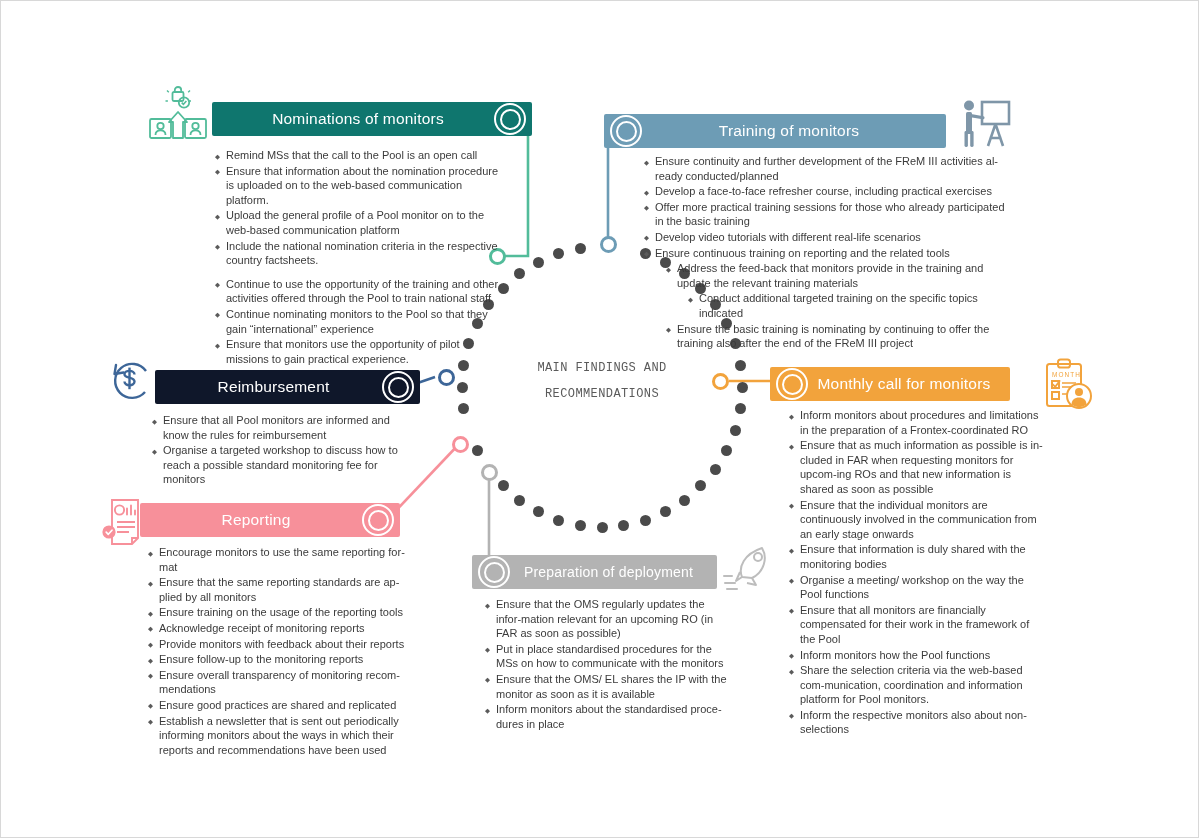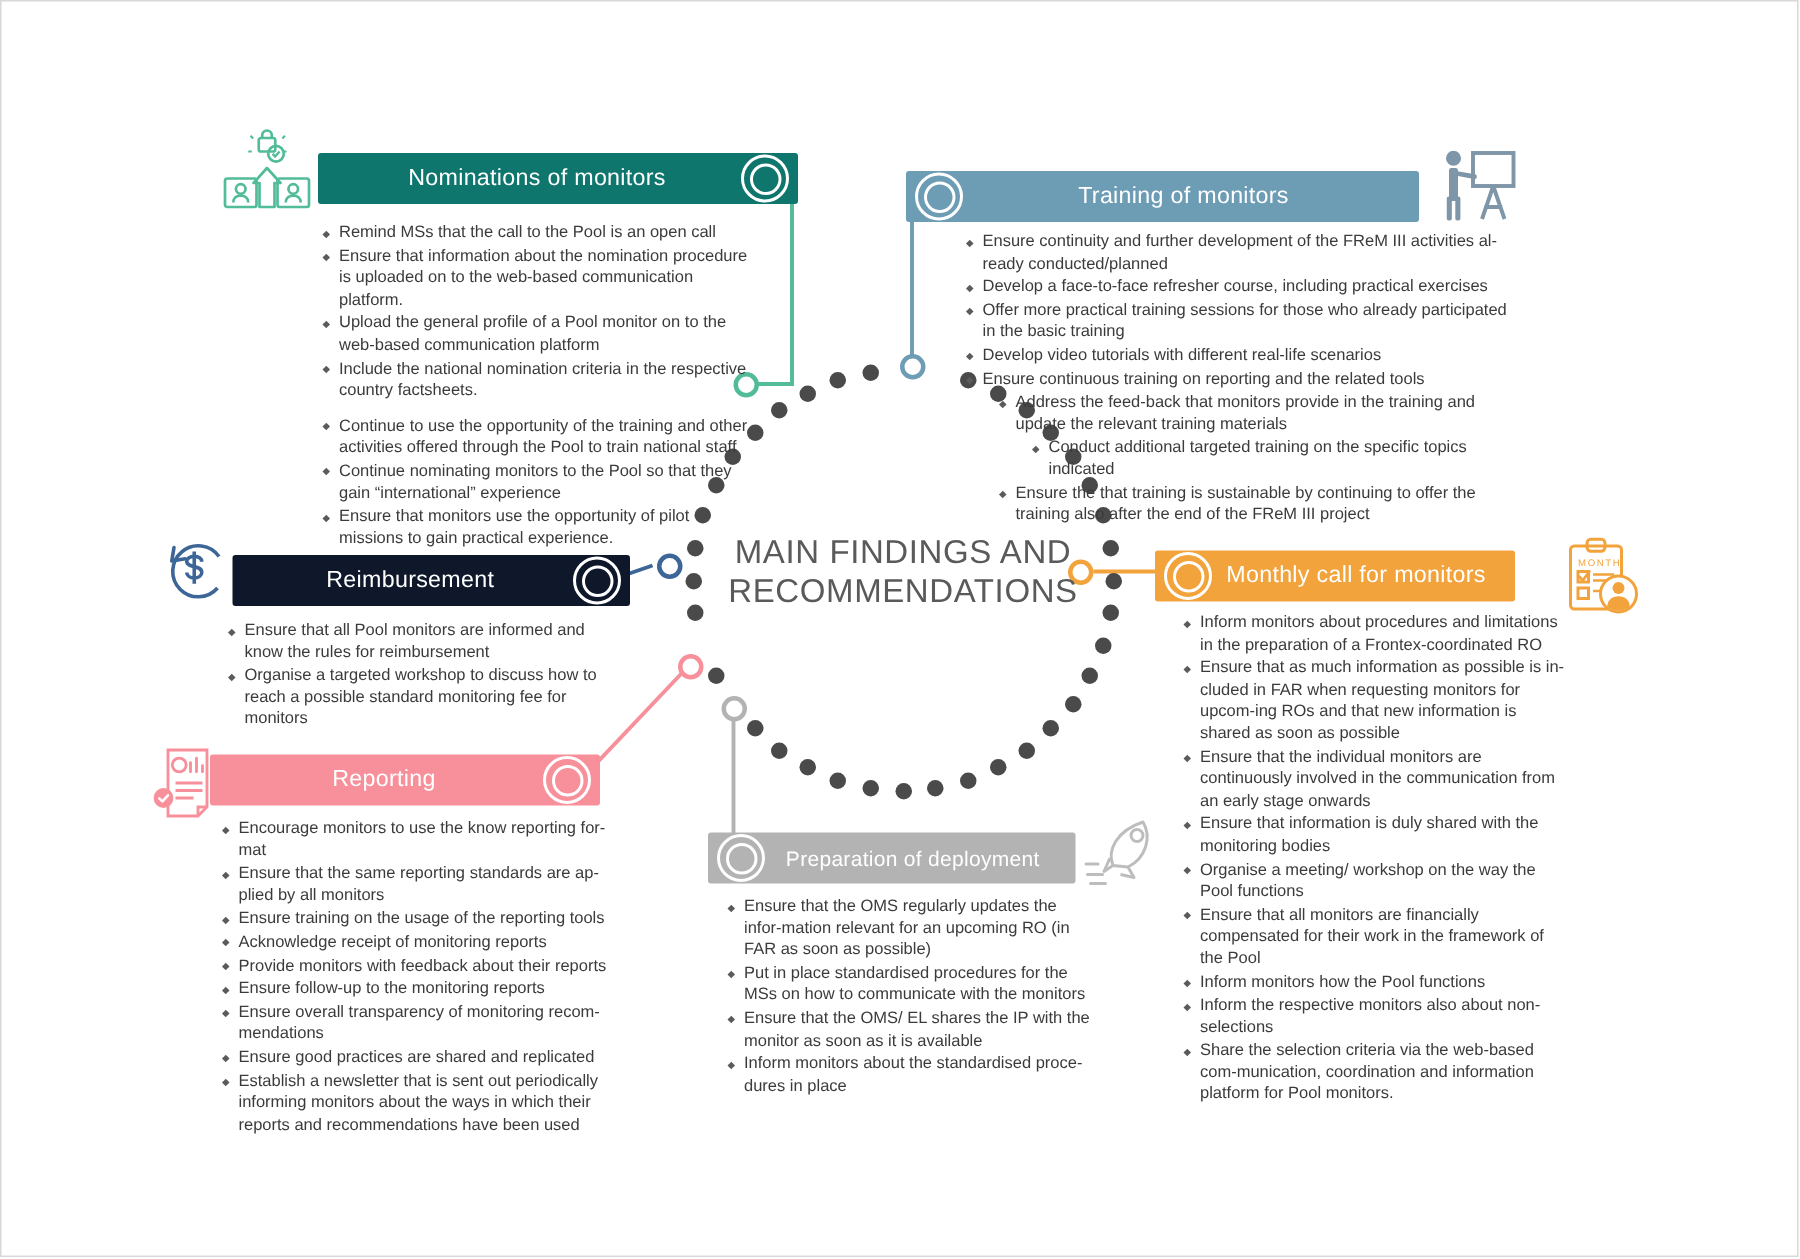--- a/index.html
+++ b/index.html
@@ -93,23 +93,24 @@
   .blist li.sub1 { margin-left: 22px; }
   .blist li.sub2 { margin-left: 44px; }
   .blist li.gap { margin-top: 9px; }
 
   
   #center-title {
     position: absolute;
     width: 240px;
     text-align: center;
     color: #5a5a5a;
-    font-size: 22px;
+    font-size: 12px;
     line-height: 26px;
     letter-spacing: 0.4px;
+    font-family: Liberation Mono, monospace;
   }
 
   
   .ringdot {
     position: absolute;
     width: 11px; height: 11px;
     border-radius: 50%;
     background: #4a4a4a;
   }
 
@@ -247,21 +248,21 @@
     </div>
   </div>
   <ul class="blist" style="position:absolute; left:644px; top:154px; width:366px;">
       <li>Ensure continuity and further development of the FReM III activities al-ready conducted/planned</li>
       <li>Develop a face-to-face refresher course, including practical exercises</li>
       <li>Offer more practical training sessions for those who already participated in the basic training</li>
       <li>Develop video tutorials with different real-life scenarios</li>
       <li>Ensure continuous training on reporting and the related tools</li>
       <li class="sub1">Address the feed-back that monitors provide in the training and update the relevant training materials</li>
       <li class="sub2">Conduct additional targeted training on the specific topics indicated</li>
-      <li class="sub1">Ensure the that training is sustainable by continuing to offer the training also after the end of the FReM III project</li>
+      <li class="sub1">Ensure the basic training is nominating by continuing to offer the training also after the end of the FReM III project</li>
     </ul>
   <div class="icon-wrap" style="left:958px; top:97px;">
     <svg width="54" height="52" viewBox="0 0 54 52">
       <g fill="#7f96a8">
         <circle cx="11" cy="8.5" r="5"></circle>
         <rect x="8" y="15" width="6" height="22" rx="1.6"></rect>
         <rect x="6.5" y="34" width="3.4" height="16" rx="1.4"></rect>
         <rect x="12.2" y="34" width="3.4" height="16" rx="1.4"></rect>
         <rect x="13" y="17" width="14" height="3.2" rx="1.5" transform="rotate(10 13 17)"></rect>
       </g>
@@ -301,21 +302,21 @@
     <div class="bar" style="background:#f7909a;">
       <span class="bar-title">Reporting</span>
       <span class="knob knob-right">
         <span class="r1">
             <span class="r2"></span>
           </span>
       </span>
     </div>
   </div>
   <ul class="blist" style="position:absolute; left:148px; top:545px; width:260px;">
-      <li>Encourage monitors to use the know reporting for-mat</li>
+      <li>Encourage monitors to use the same reporting for-mat</li>
       <li>Ensure that the same reporting standards are ap-plied by all monitors</li>
       <li>Ensure training on the usage of the reporting tools</li>
       <li>Acknowledge receipt of monitoring reports</li>
       <li>Provide monitors with feedback about their reports</li>
       <li>Ensure follow-up to the monitoring reports</li>
       <li>Ensure overall transparency of monitoring recom-mendations</li>
       <li>Ensure good practices are shared and replicated</li>
       <li>Establish a newsletter that is sent out periodically informing monitors about the ways in which their reports and recommendations have been used</li>
     </ul>
   <div class="icon-wrap" style="left:102px; top:496px;">
@@ -371,22 +372,22 @@
     </div>
   </div>
   <ul class="blist" style="position:absolute; left:789px; top:408px; width:255px;">
       <li>Inform monitors about procedures and limitations in the preparation of a Frontex-coordinated RO</li>
       <li>Ensure that as much information as possible is in-cluded in FAR when requesting monitors for upcom-ing ROs and that new information is shared as soon as possible</li>
       <li>Ensure that the individual monitors are continuously involved in the communication from an early stage onwards</li>
       <li>Ensure that information is duly shared with the monitoring bodies</li>
       <li>Organise a meeting/ workshop on the way the Pool functions</li>
       <li>Ensure that all monitors are financially compensated for their work in the framework of the Pool</li>
       <li>Inform monitors how the Pool functions</li>
+      <li>Share the selection criteria via the web-based com-munication, coordination and information platform for Pool monitors.</li>
       <li>Inform the respective monitors also about non-selections</li>
-      <li>Share the selection criteria via the web-based com-munication, coordination and information platform for Pool monitors.</li>
     </ul>
   <div class="icon-wrap" style="left:1042px; top:356px;">
     <svg width="52" height="56" viewBox="0 0 52 56">
       <g fill="none" stroke="#f2a33c" stroke-width="2">
         <rect x="5" y="8" width="34" height="42" rx="2.5"></rect>
         <rect x="16" y="3.5" width="12" height="8" rx="2.6"></rect>
         <text x="10" y="21" font-family="'Liberation Sans', sans-serif" font-size="6.4" fill="#f2a33c" stroke="none" letter-spacing="1.1">MONTH</text>
         <rect x="10" y="25" width="7" height="7"></rect>
         <rect x="10" y="36" width="7" height="7"></rect>
         <path d="M20 27 h14 M20 31 h10 M20 38 h8" stroke-width="1.7"></path>

